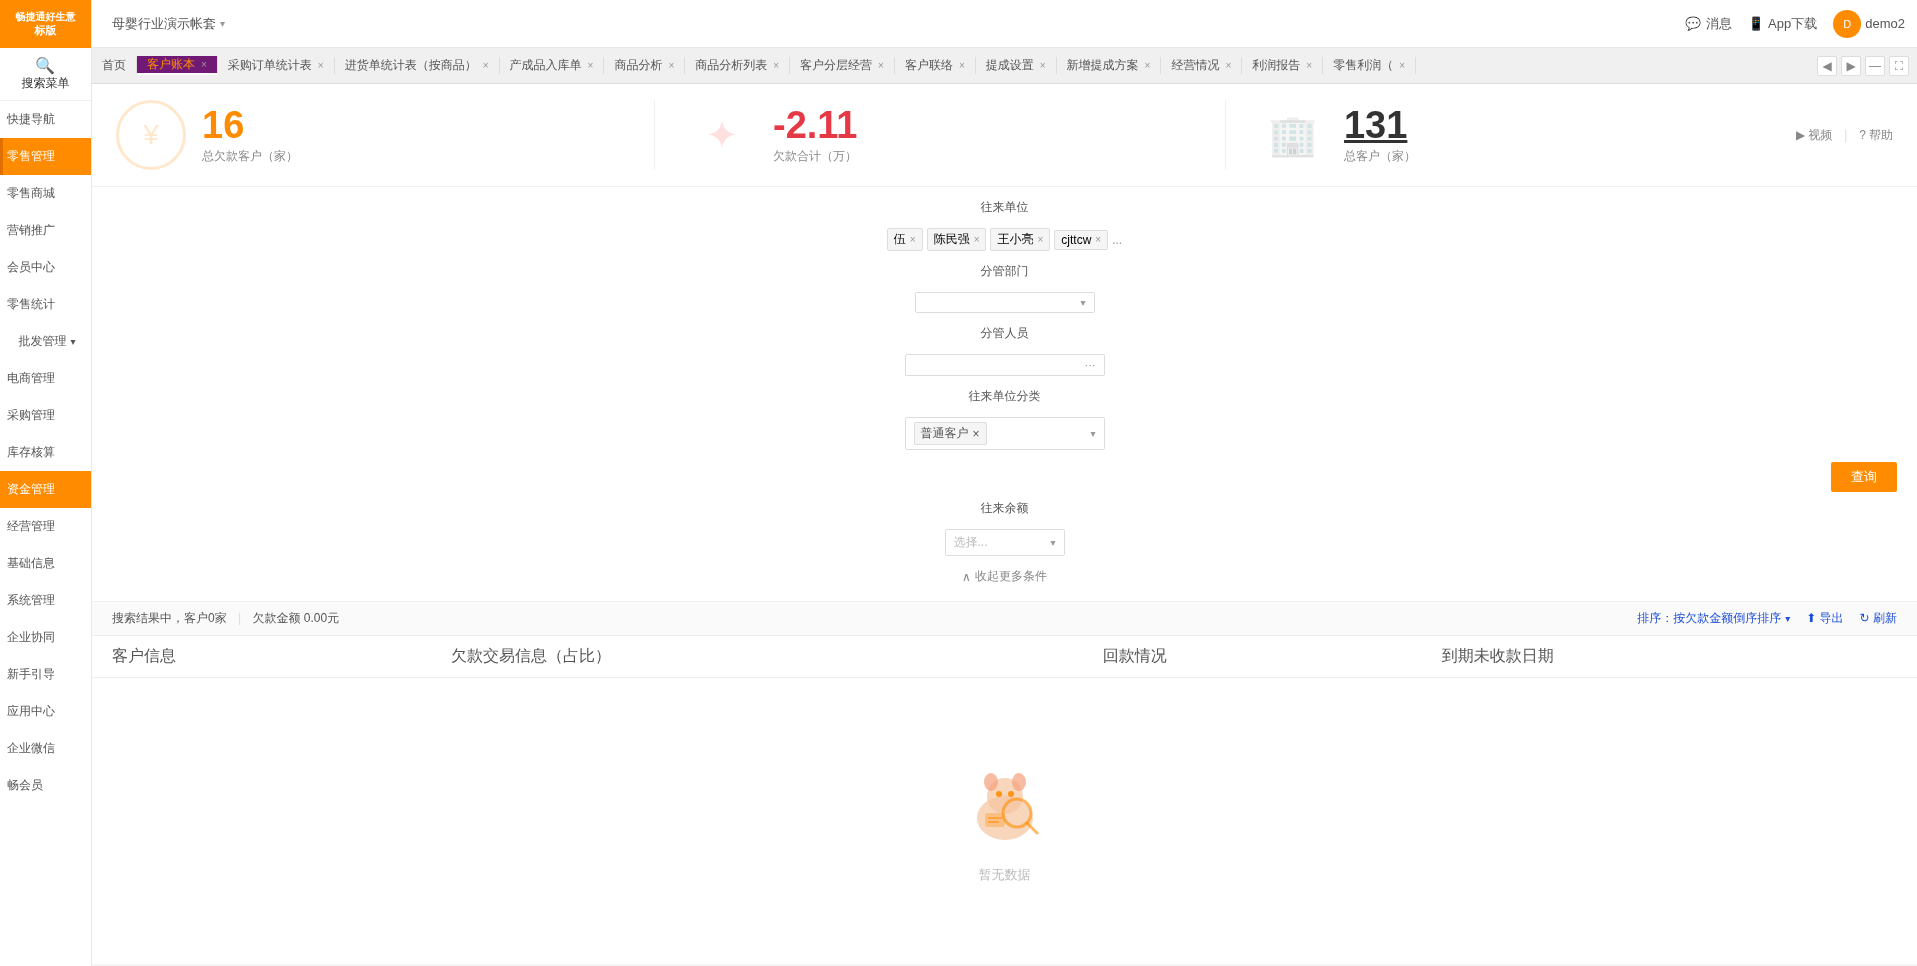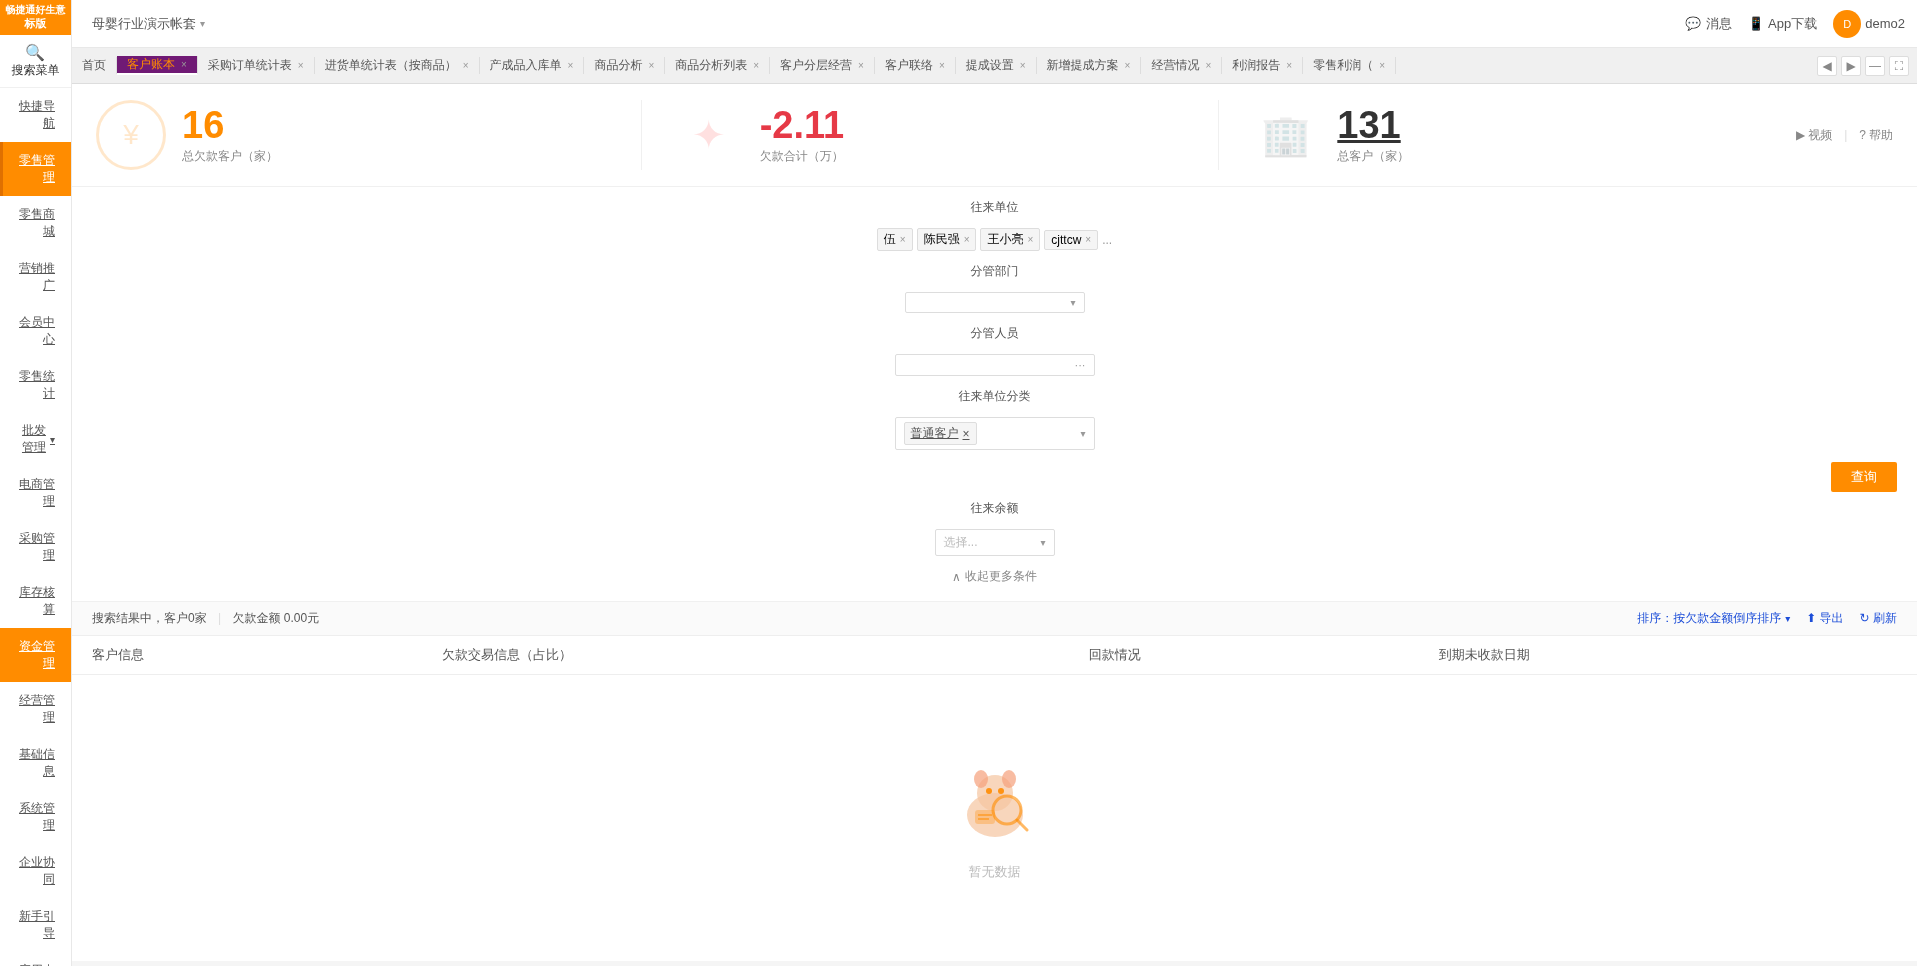--- a/index.html
+++ b/index.html
@@ -1,20 +1,20 @@
 <!DOCTYPE html>
 <html><head>
   <meta charset="utf-8">
   <style>
     * { box-sizing: border-box; margin: 0; padding: 0; }
     body { font-family: 'Microsoft YaHei', Arial, sans-serif; font-size: 13px; background: #f5f5f5; height: 966px; overflow: hidden; display: flex; flex-direction: row; }
 
     
     .sidebar {
-      width: 72px;
+      width: 92px;
       background: #fff;
       display: flex;
       flex-direction: column;
       border-right: 1px solid #e8e8e8;
       height: 100%;
       flex-shrink: 0;
     }
     .sidebar-logo {
       background: #ff8c00;
       height: 48px;
@@ -30,27 +30,26 @@
     .sidebar-search {
       padding: 8px 6px;
       background: #fff;
       border-bottom: 1px solid #f0f0f0;
       text-align: center;
       font-size: 12px;
       color: #333;
       cursor: pointer;
     }
     .sidebar-nav-item {
-      padding: 10px 16px;
-      text-align: right;
+      padding: 10px 4px;
+      text-align: left;
       font-size: 12px;
       color: #555;
       cursor: pointer;
       border-left: 3px solid transparent;
-      text-decoration: underline;
     }
     .sidebar-nav-item.active {
       background: #ff8c00;
       color: #fff;
       border-left: 3px solid #e07000;
     }
     .sidebar-nav-item.highlight {
       background: #ff8c00;
       color: #fff;
     }
@@ -263,21 +262,20 @@
     }
     .classify-tag {
       display: flex;
       align-items: center;
       background: #f5f5f5;
       border: 1px solid #ddd;
       border-radius: 2px;
       padding: 2px 6px;
       font-size: 12px;
       gap: 4px;
-      text-decoration: underline;
     }
     .query-btn {
       background: #ff8c00;
       color: #fff;
       border: none;
       border-radius: 2px;
       padding: 6px 20px;
       font-size: 13px;
       cursor: pointer;
       margin-left: auto;
@@ -321,21 +319,21 @@
 
     
     .data-table {
       width: 100%;
       border-collapse: collapse;
       background: #fff;
     }
     .data-table thead th {
       padding: 10px 20px;
       text-align: left;
-      font-size: 13px;
+      font-size: 16px;
       color: #555;
       font-weight: normal;
       border-bottom: 1px solid #eee;
       background: #fff;
     }
     .data-table tbody td {
       padding: 12px 20px;
       font-size: 13px;
       color: #333;
       border-bottom: 1px solid #f5f5f5;

